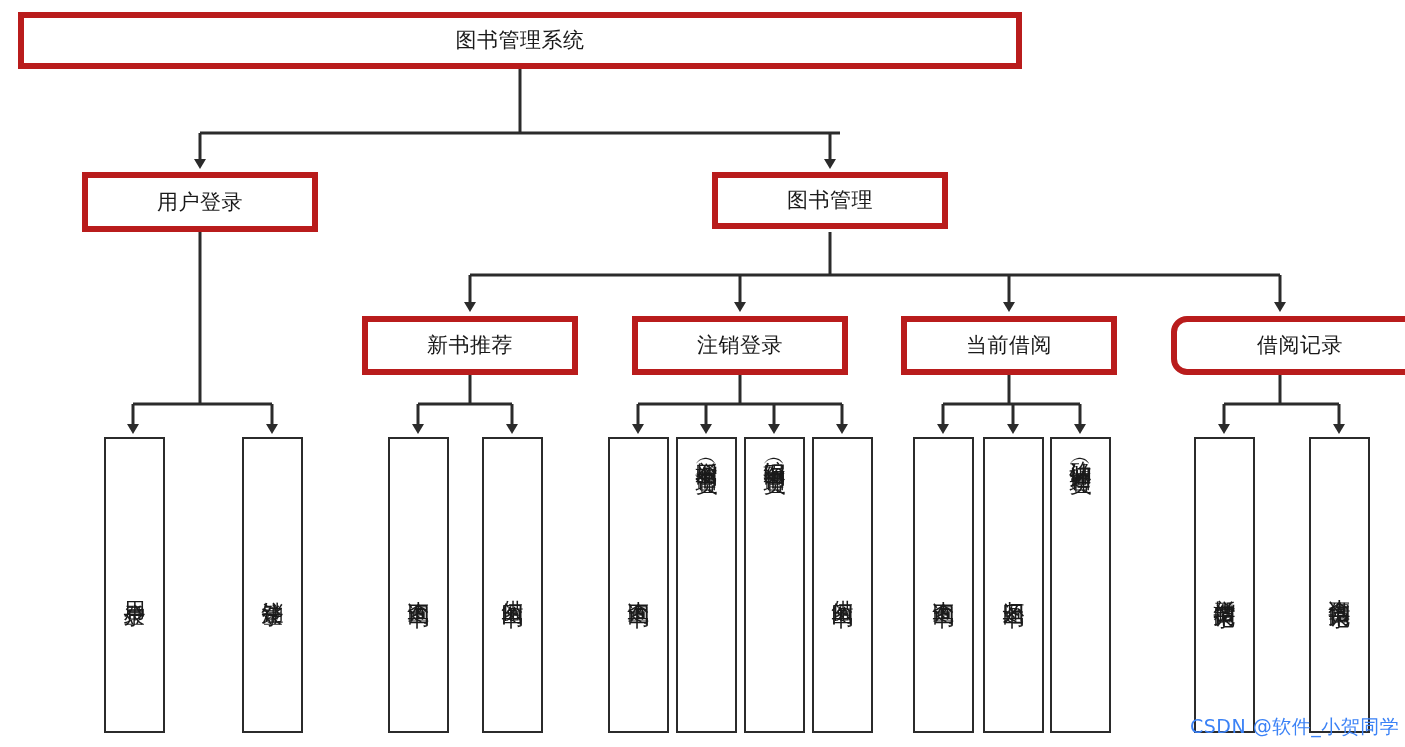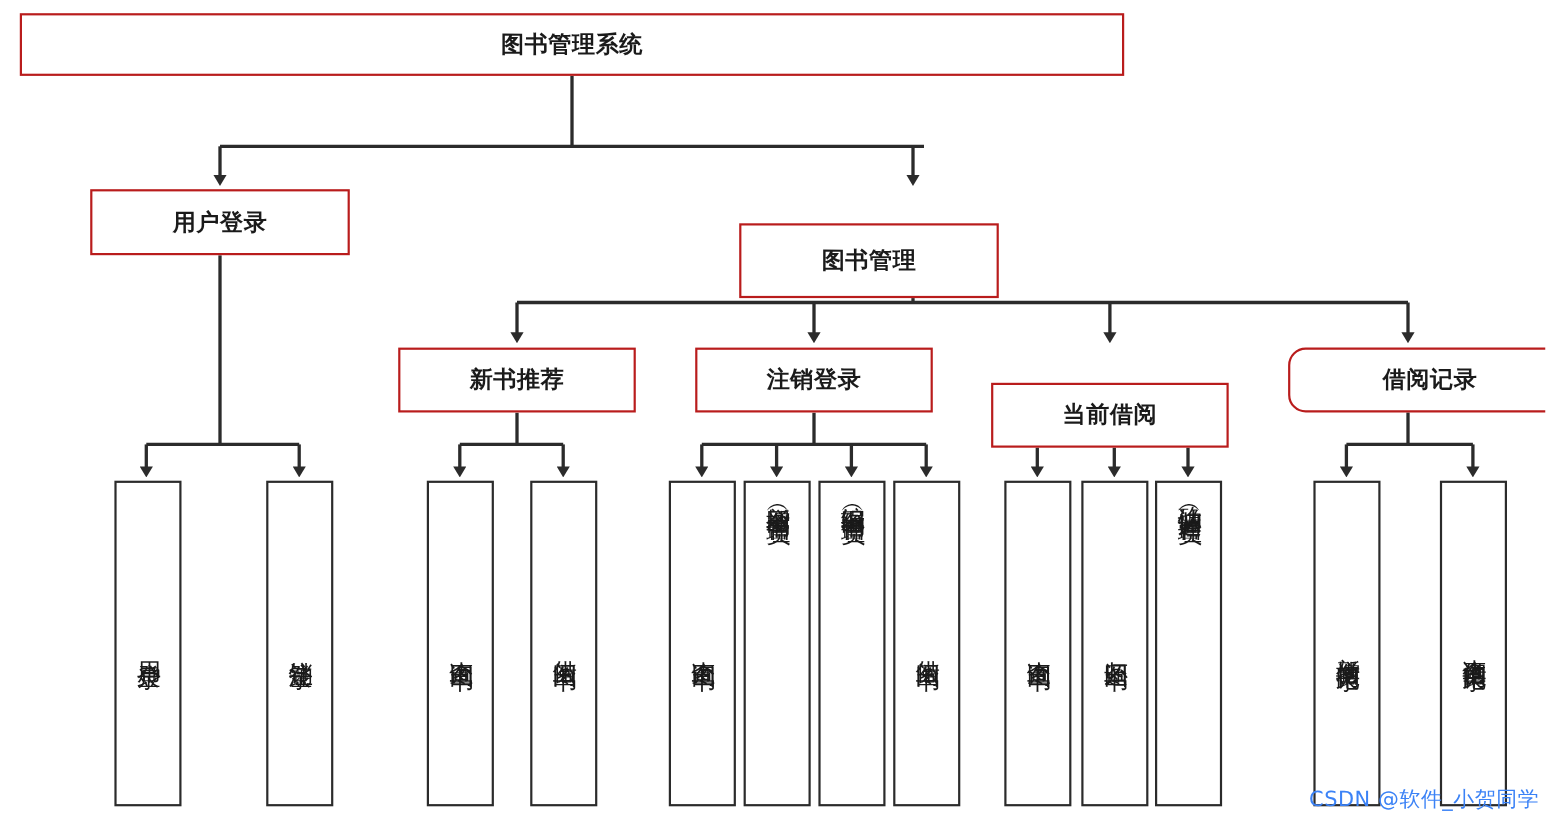--- a/index.html
+++ b/index.html
@@ -20,26 +20,25 @@
   svg.diagram {
     position: absolute;
     left: 0;
     top: 0;
     width: 1405px;
     height: 747px;
   }
   .node-box {
     position: absolute;
     box-sizing: border-box;
-    border: 2px solid #b91c1c;
+    border: 6px solid #b91c1c;
     background: #ffffff;
     display: flex;
     align-items: center;
     justify-content: center;
-    font-weight: bold;
   }
   .node-label {
     color: #1a1a1a;
     font-size: 21px;
     line-height: 1.15;
     letter-spacing: 0.5px;
     white-space: nowrap;
     user-select: none;
   }
   .leaf-box {
@@ -130,31 +129,31 @@
     </g>
   </svg>
 
   <div class="node-box" id="node-root" style="left: 18px; top: 12px; width: 1004px; height: 57px;">
     <span class="node-label">图书管理系统</span>
   </div>
 
   <div class="node-box" id="node-l2-0" style="left: 82px; top: 172px; width: 236px; height: 60px;">
     <span class="node-label">用户登录</span>
   </div>
-  <div class="node-box" id="node-l2-1" style="left: 672px; top: 172px; width: 236px; height: 68px; margin-top: 31px;">
+  <div class="node-box" id="node-l2-1" style="left: 712px; top: 172px; width: 236px; height: 57px;">
     <span class="node-label">图书管理</span>
   </div>
 
   <div class="node-box" id="node-l3-0" style="left: 362px; top: 316px; width: 216px; height: 59px;">
     <span class="node-label">新书推荐</span>
   </div>
   <div class="node-box" id="node-l3-1" style="left: 632px; top: 316px; width: 216px; height: 59px;">
     <span class="node-label">注销登录</span>
   </div>
-  <div class="node-box" id="node-l3-2" style="left: 901px; top: 316px; width: 216px; height: 59px; margin-top: 32px;">
+  <div class="node-box" id="node-l3-2" style="left: 901px; top: 316px; width: 216px; height: 59px;">
     <span class="node-label">当前借阅</span>
   </div>
   <div class="node-box" id="node-l3-3" style="left: 1171px; top: 316px; width: 258px; height: 59px; border-radius: 16px;">
     <span class="node-label">借阅记录</span>
   </div>
 
   <div class="leaf-box" id="leaf-0" style="left: 104px; top: 437px; width: 61px; height: 296px;">
     <span class="leaf-label">用户登录</span>
   </div>
   <div class="leaf-box" id="leaf-1" style="left: 242px; top: 437px; width: 61px; height: 296px;">

